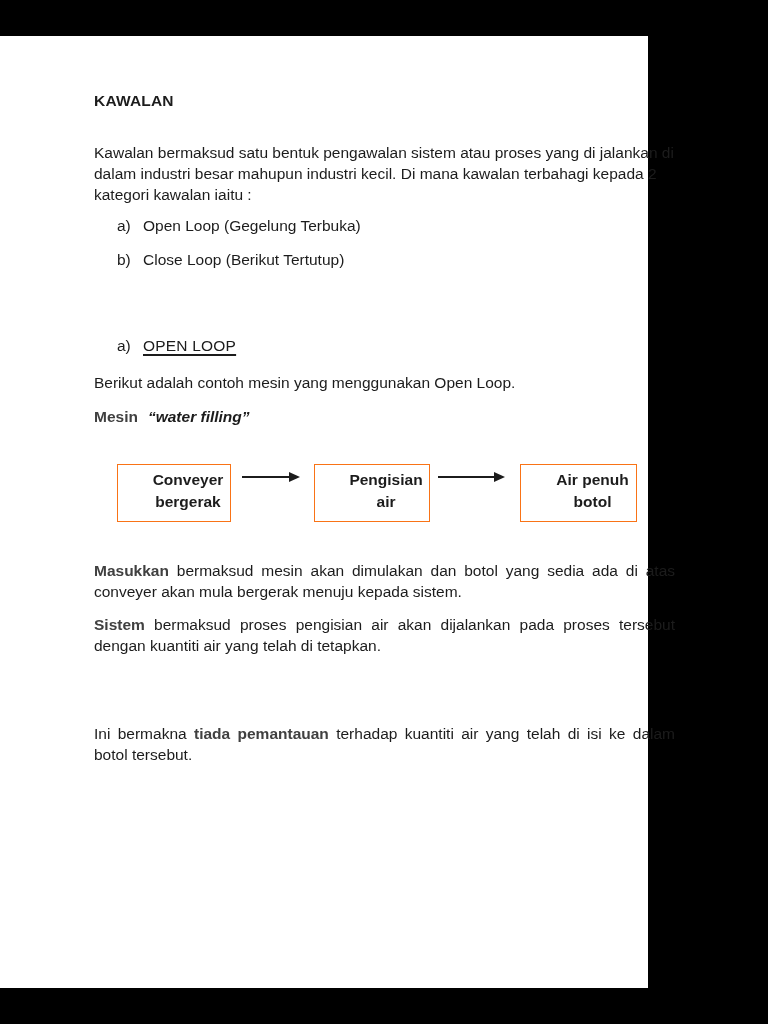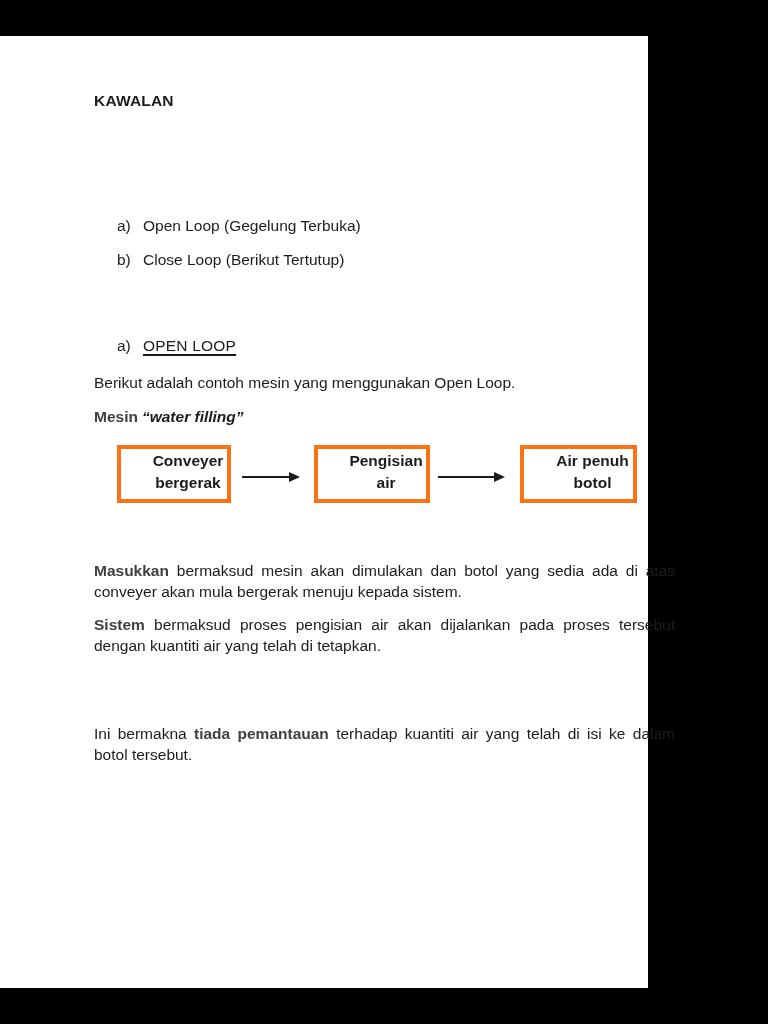--- a/index.html
+++ b/index.html
@@ -44,24 +44,24 @@
   .section-heading .heading-text {
     text-decoration: underline;
     text-decoration-thickness: 2px;
     text-underline-offset: 3px;
     letter-spacing: 0.2px;
   }
   .machine-title {
     left: 94px; top: 370px;
     font-size: 15.5px; font-weight: bold; line-height: 21px;
   }
-  .machine-title .machine-name { font-style: italic; margin-left: 4px; }
+  .machine-title .machine-name { font-style: italic; margin-left: 10px; }
   .flow-box {
-    top: 409px; height: 58px;
-    border: 4px solid #f97316;
+    top: 428px; height: 58px;
+    border: 1px solid #f97316;
     box-sizing: border-box;
     background: #fff;
     display: flex; align-items: center; justify-content: center;
     text-align: center;
     font-size: 15.5px; font-weight: bold; line-height: 22px;
     white-space: pre-line;
     padding-bottom: 4px;
     padding-left: 28px;
   }
   .flow-arrow { top: 434px; }
@@ -69,20 +69,21 @@
 </style>
 </head>
 <body>
 
 <div class="bar top"></div>
 
 <div class="page">
 
   <div class="abs title">KAWALAN</div>
 
+  <div class="abs para" style="top:106px">Kawalan bermaksud satu bentuk pengawalan sistem atau proses yang di jalankan di dalam industri besar mahupun industri kecil. Di mana kawalan terbahagi kepada 2 kategori kawalan iaitu :</div>
 
   <div class="abs list-item" style="top:179px">
     <span class="marker">a)</span><span>Open Loop (Gegelung Terbuka)</span>
   </div>
 
   <div class="abs list-item" style="top:213px">
     <span class="marker">b)</span><span>Close Loop (Berikut Tertutup)</span>
   </div>
 
   <div class="abs section-heading">

